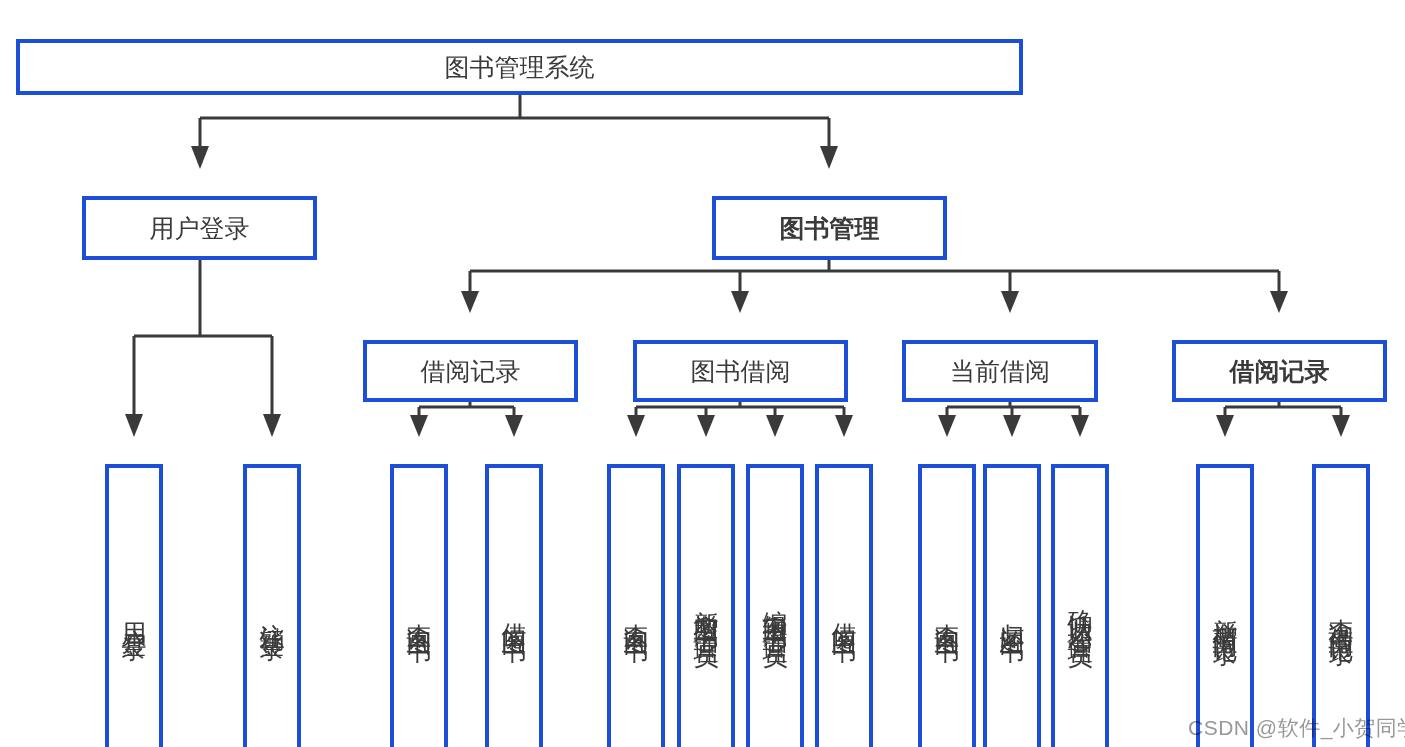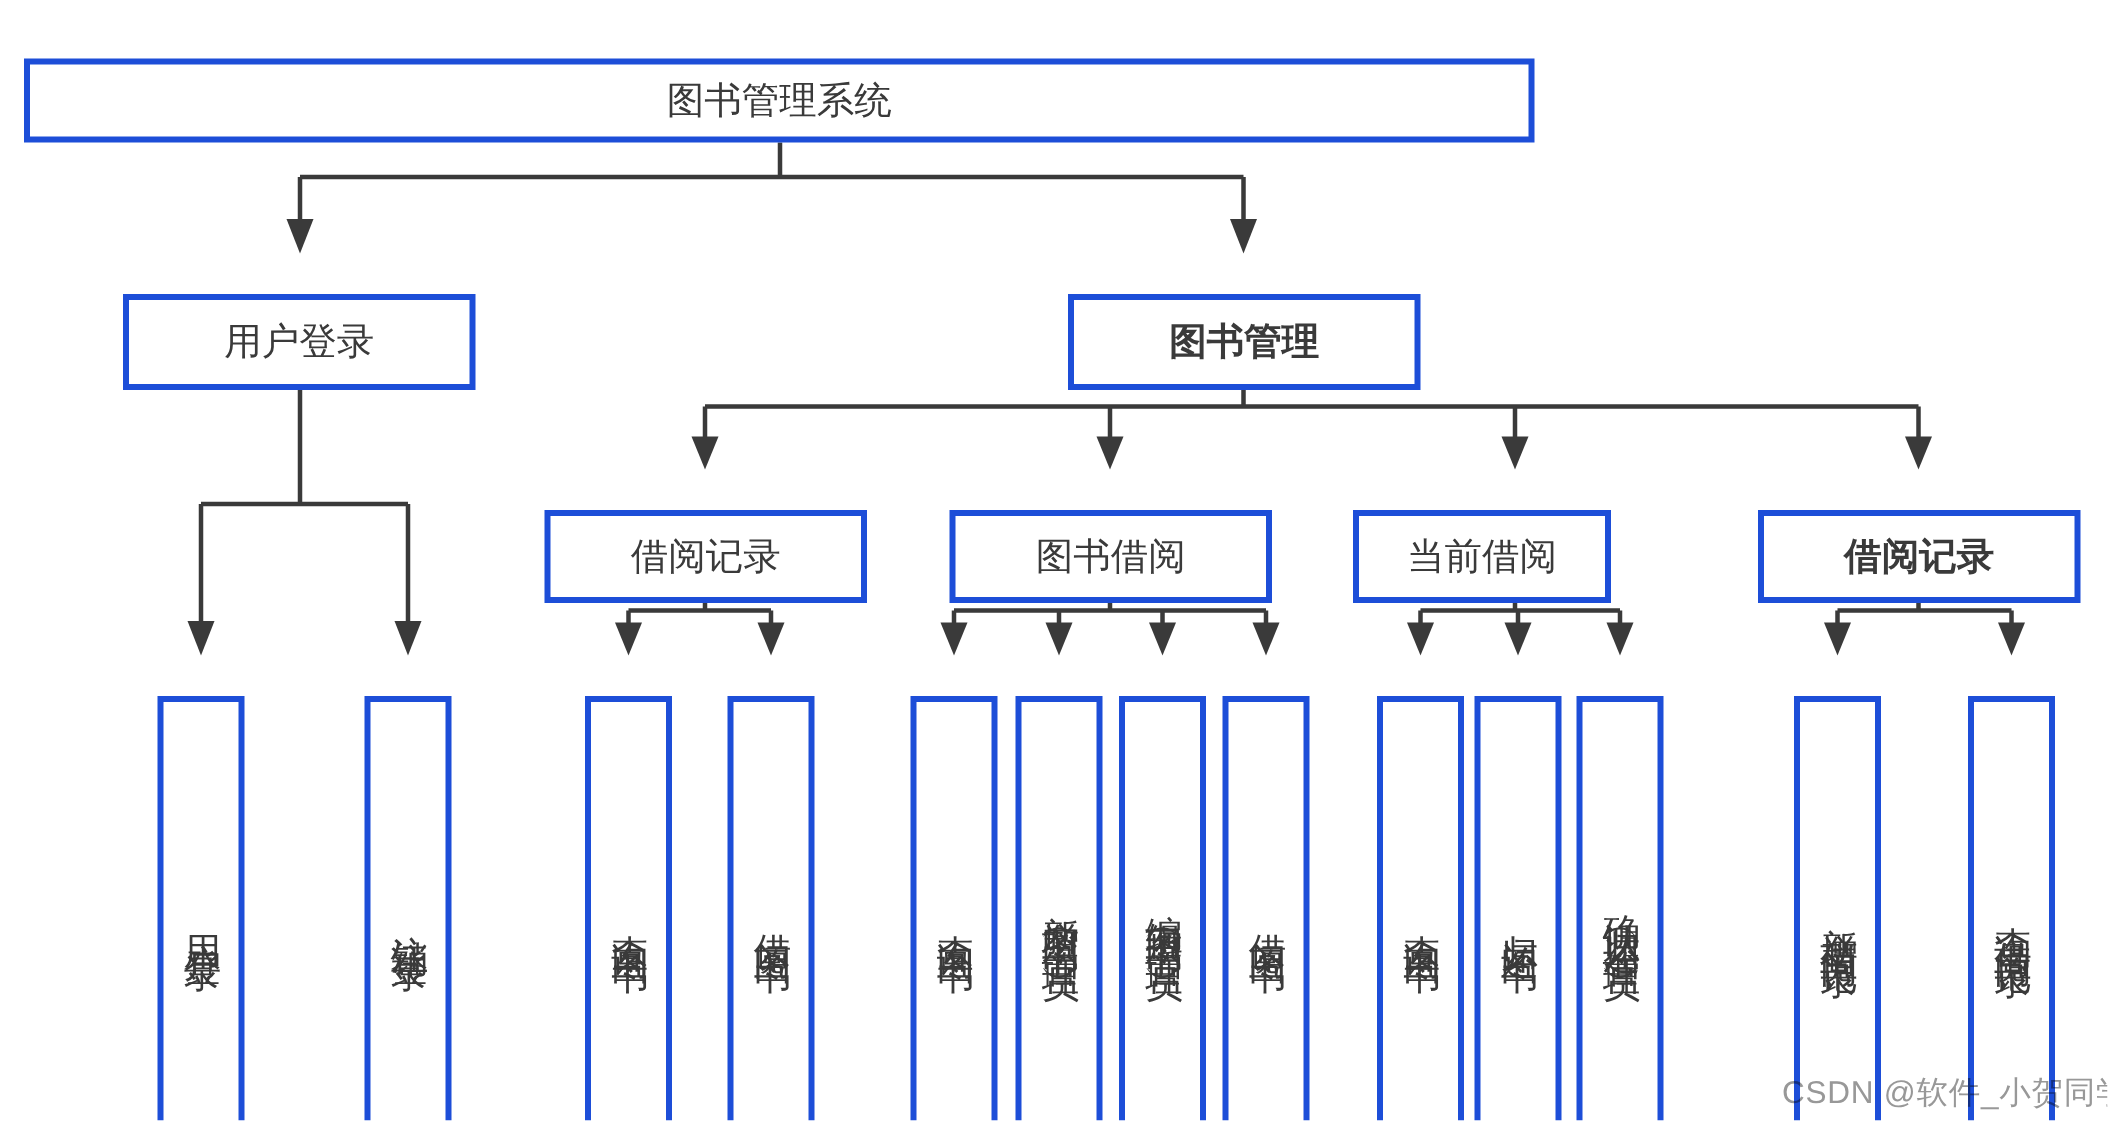--- a/index.html
+++ b/index.html
@@ -21,21 +21,21 @@
   .watermark{
     position:absolute;z-index:2;font-size:21px;color:#989898;
     mix-blend-mode:multiply;white-space:nowrap;letter-spacing:0.5px;
   }
   
   #n-root{left:16px;top:12px;width:1007px;height:56px;}
   #n-login{left:82px;top:169px;width:235px;height:64px;}
   #n-bookmgmt{left:712px;top:169px;width:235px;height:64px;font-weight:bold;}
   #n-newbook{left:363px;top:313px;width:215px;height:62px;}
   #n-borrowfn{left:633px;top:313px;width:215px;height:62px;}
-  #n-current{left:902px;top:313px;width:172px;height:62px;}
+  #n-current{left:902px;top:313px;width:196px;height:62px;}
   #n-records{left:1172px;top:313px;width:215px;height:62px;font-weight:bold;}
   .leaf{top:437px;width:58px;height:297px;}
   #lf-0{left:105px;}  #lf-1{left:243px;}
   #lf-2{left:390px;}  #lf-3{left:485px;}
   #lf-4{left:607px;}  #lf-5{left:677px;}  #lf-6{left:746px;}  #lf-7{left:815px;}
   #lf-8{left:918px;}  #lf-9{left:983px;}  #lf-10{left:1051px;}
   #lf-11{left:1196px;} #lf-12{left:1312px;}
   #wm{left:1188px;top:714px;}
 </style>
 </head>

